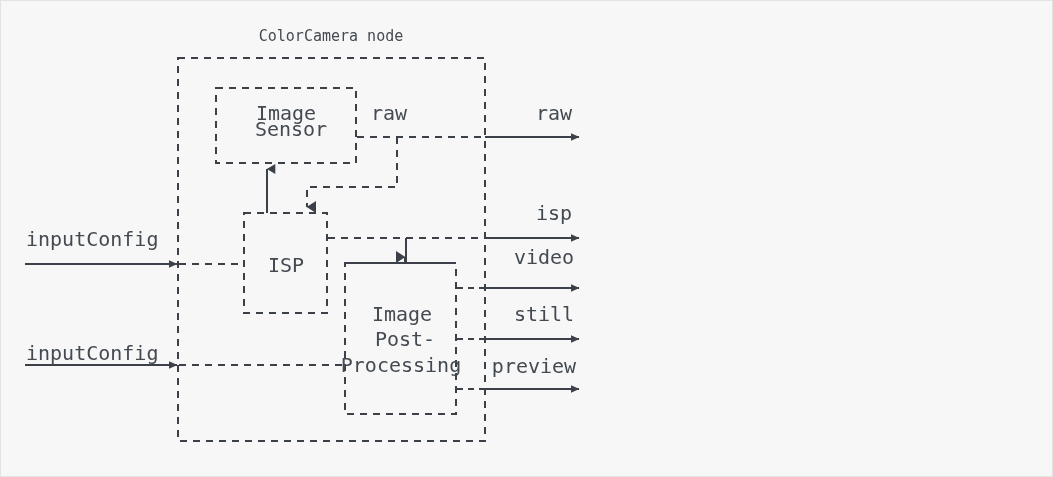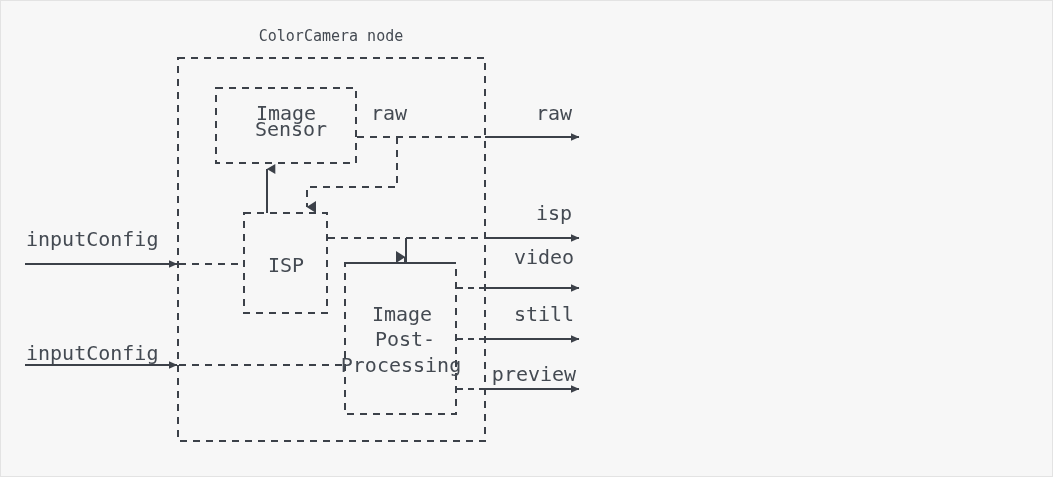--- a/index.html
+++ b/index.html
@@ -137,15 +137,15 @@
 
   <div class="lbl l" style="left:370px;top:105px;">raw</div>
 
   <div class="lbl l" style="left:25px;top:231px;">inputConfig</div>
   <div class="lbl l" style="left:25px;top:345px;">inputConfig</div>
 
   <div class="lbl c" style="left:553px;top:105px;">raw</div>
   <div class="lbl c" style="left:553px;top:205px;">isp</div>
   <div class="lbl c" style="left:543px;top:249px;">video</div>
   <div class="lbl c" style="left:543px;top:306px;">still</div>
-  <div class="lbl c" style="left:533px;top:366px;">preview</div>
+  <div class="lbl c" style="left:533px;top:358px;">preview</div>
 
 </div>
 
 </body></html>

